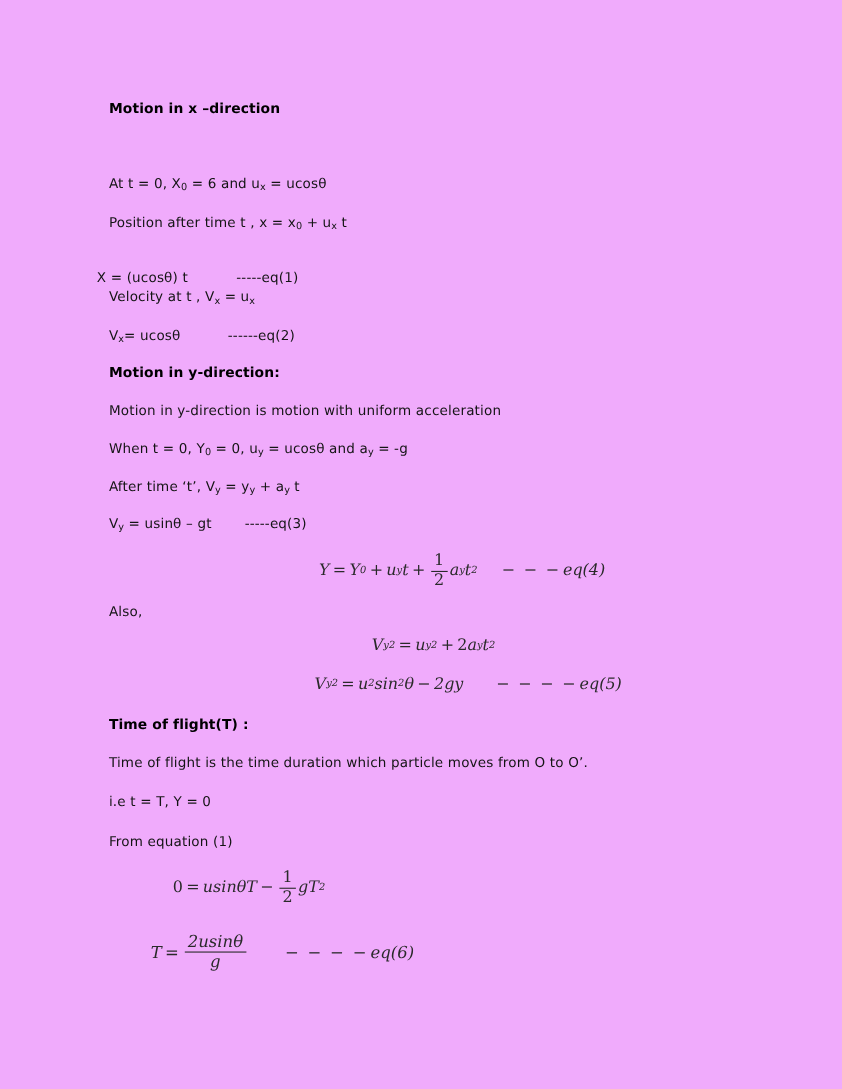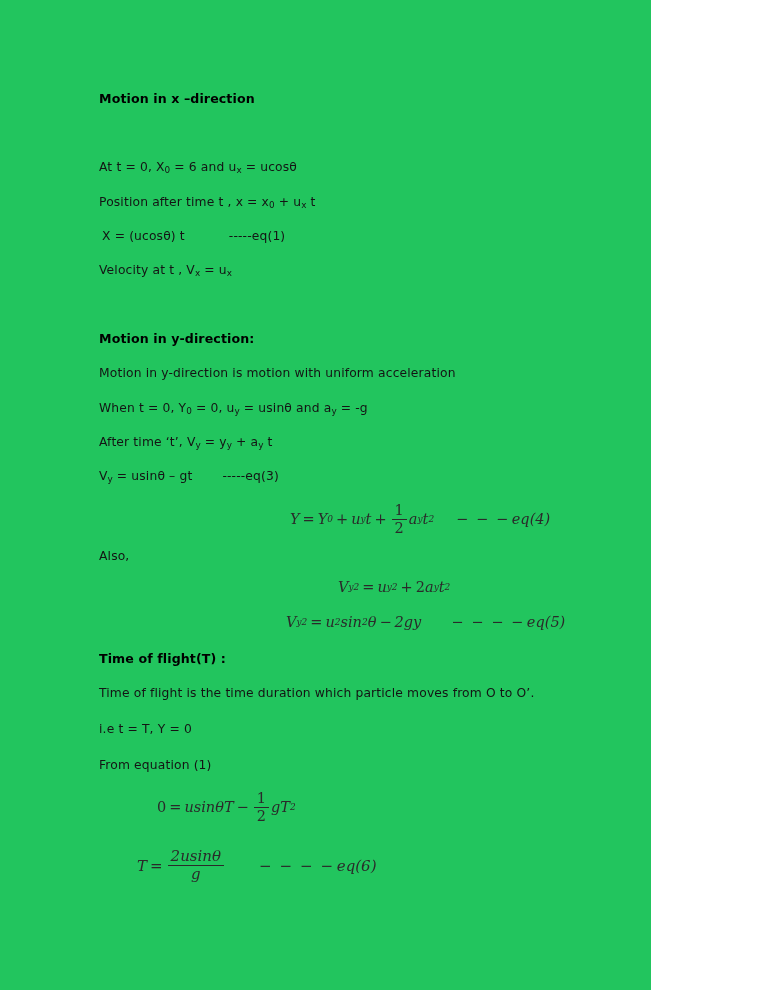--- a/index.html
+++ b/index.html
@@ -2,23 +2,23 @@
 <html><head>
 <meta charset="utf-8">
 <style>
   html, body {
     margin: 0;
     padding: 0;
     background: #ffffff;
   }
   .page {
     position: relative;
-    width: 651px;
+    width: 765px;
     height: 990px;
-    background: #22c55e;
+    background: #f0abfc;
     overflow: hidden;
     font-family: "DejaVu Sans", "Liberation Sans", sans-serif;
     color: #0d0d0d;
   }
   .body-line {
     position: absolute;
     left: 99px;
     font-size: 12.3px;
     line-height: 16px;
     letter-spacing: 0.15px;
@@ -29,21 +29,22 @@
     position: absolute;
     left: 99px;
     font-size: 12.6px;
     font-weight: bold;
     line-height: 16px;
     letter-spacing: 0.1px;
     white-space: nowrap;
     color: #000000;
   }
   .indent {
-    left: 102px;
+    left: 88px;
+    margin-top: 16px;
   }
   sub {
     font-size: 0.72em;
     vertical-align: -0.22em;
     letter-spacing: 0;
   }
   sup {
     font-size: 0.7em;
     vertical-align: 0.42em;
     letter-spacing: 0;
@@ -110,26 +111,27 @@
 
 
   <div class="body-line" style="top:159px;"><span>At t = 0, X</span><sub>0</sub><span> = 6 and u</span><sub>x</sub><span> = ucosθ</span></div>
 
   <div class="body-line" style="top:194px;"><span>Position after time t , x = x</span><sub>0</sub><span> + u</span><sub>x</sub><span> t</span></div>
 
   <div class="body-line indent" style="top:228px;"><span>X = (ucosθ) t</span><span style="display:inline-block;width:44px;"></span><span>-----eq(1)</span></div>
 
   <div class="body-line" style="top:262px;"><span>Velocity at  t , V</span><sub>x</sub><span> = u</span><sub>x</sub></div>
 
+  <div class="body-line" style="top:297px;"><span>V</span><sub>x</sub><span>= ucosθ</span><span style="display:inline-block;width:43px;"></span><span>------eq(2)</span></div>
 
   <div class="heading" style="top:331px;">Motion in y-direction:</div>
 
   <div class="body-line" style="top:365px;">Motion in y-direction is motion with uniform acceleration</div>
 
-  <div class="body-line" style="top:400px;"><span>When t = 0, Y</span><sub>0</sub><span> = 0, u</span><sub>y</sub><span> = usinθ and a</span><sub>y</sub><span> = -g</span></div>
+  <div class="body-line" style="top:400px;"><span>When t = 0, Y</span><sub>0</sub><span> = 0, u</span><sub>y</sub><span> = ucosθ and a</span><sub>y</sub><span> = -g</span></div>
 
   <div class="body-line" style="top:434px;"><span>After time ‘t’, V</span><sub>y</sub><span> = y</span><sub>y</sub><span> + a</span><sub>y</sub><span> t</span></div>
 
   <div class="body-line" style="top:468px;"><span>V</span><sub>y</sub><span> = usinθ – gt</span><span style="display:inline-block;width:30px;"></span><span>-----eq(3)</span></div>
 
   <div class="eq" style="left:290px; top:503px;">
     <span>Y</span>
     <span class="op">=</span>
     <span>Y</span>
       <sub>0</sub>

